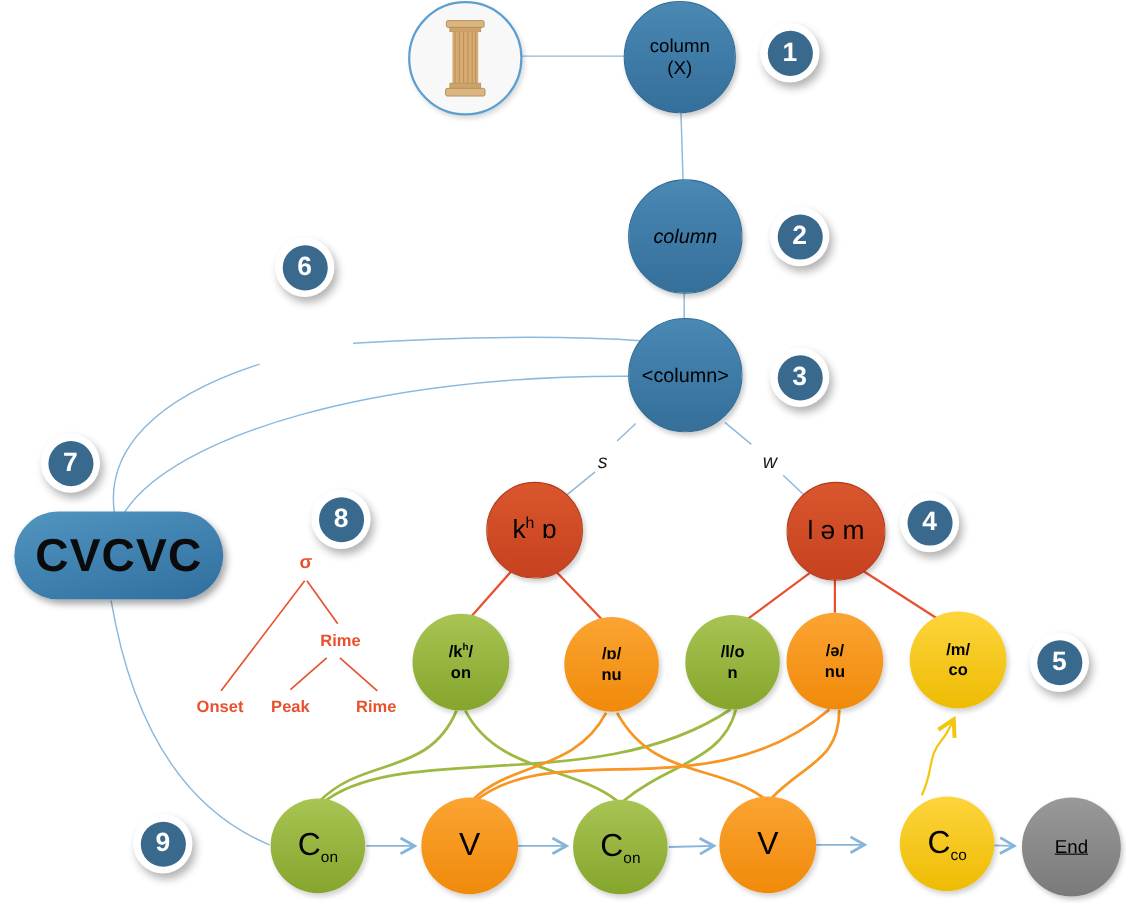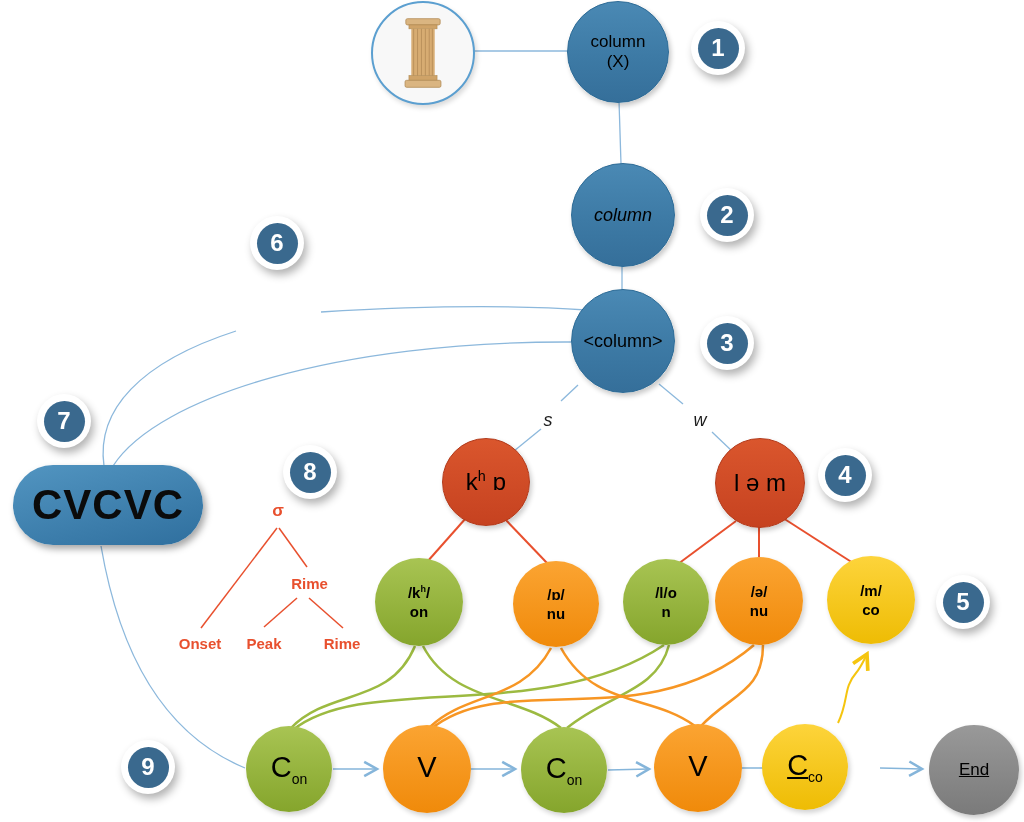--- a/index.html
+++ b/index.html
@@ -192,21 +192,21 @@
   </div>
 
   <div class="node green" style="left:521px;top:727px;width:86px;height:86px;">
     <div class="slot-base"><span>C</span><sub>on</sub></div>
   </div>
 
   <div class="node orangec" style="left:654px;top:724px;width:88px;height:88px;">
     <div class="slot-base"><span>V</span><sub></sub></div>
   </div>
 
-  <div class="node yellowc" style="left:762px;top:724px;width:86px;height:86px;text-decoration:underline;">
+  <div class="node yellowc" style="left:818px;top:724px;width:86px;height:86px;">
     <div class="slot-base"><span>C</span><sub>co</sub></div>
   </div>
 
   <div class="node grayc" style="left:929px;top:725px;width:90px;height:90px;font-size:17px;text-decoration:underline;">
     <div>End</div>
   </div>
 
   <div class="badge" style="left:691px;top:21px;">
       <div class="inner">1</div>
     </div>

